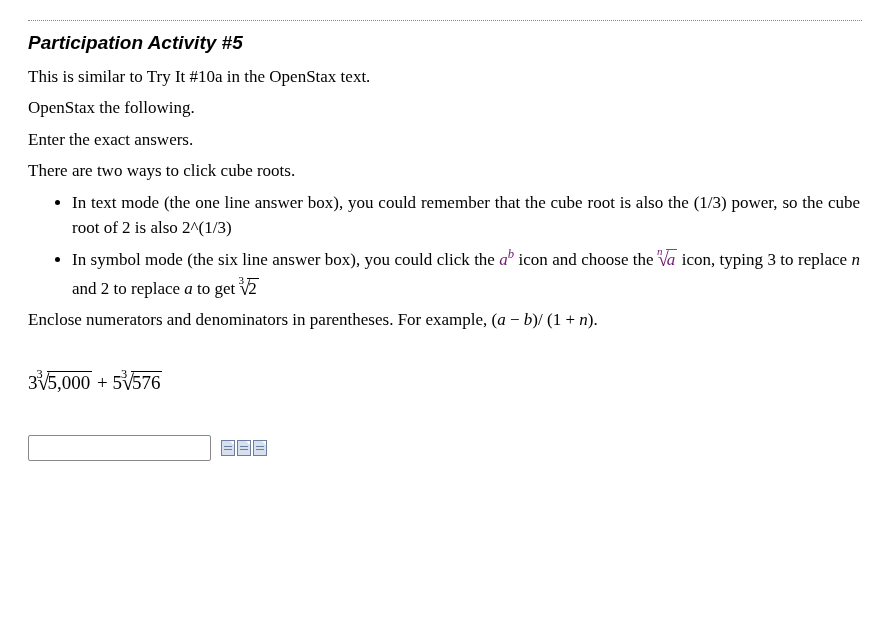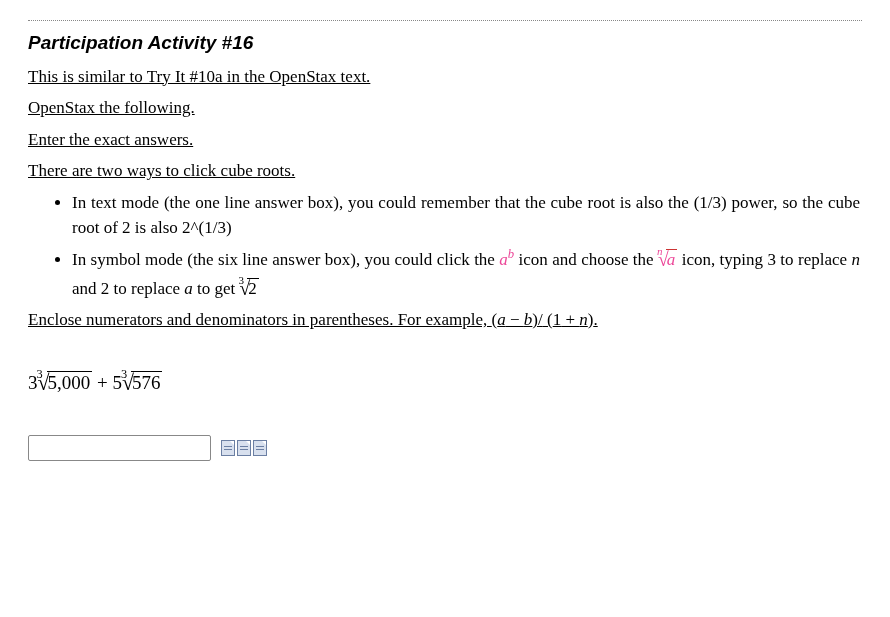--- a/index.html
+++ b/index.html
@@ -18,35 +18,34 @@
   }
   .title {
     font-family: 'Comic Sans MS', cursive, sans-serif;
     font-style: italic;
     font-weight: bold;
     font-size: 19px;
     margin: 6px 0 6px 0;
   }
   .para {
     margin: 2px 0 6px 0;
-    text-decoration: underline;
   }
   .space-md { }
   ul.bullets {
     margin: 1px 0 0 0;
     padding-left: 44px;
   }
   ul.bullets li {
     text-align: justify;
     margin-bottom: 4px;
     padding-right: 2px;
   }
   .mathit { font-style: italic; font-family: Georgia, serif; }
   .sup { vertical-align: super; font-size: 0.75em; }
-  .red { color: #ec4899; }
+  .red { color: #701a75; }
   
   .rad {
     display: inline-block;
     position: relative;
     white-space: nowrap;
   }
   .rad .idx {
     position: absolute;
     font-size: 0.65em;
     top: -2px;
@@ -108,21 +107,21 @@
     height: 1px;
     background: #6b7fa3;
     box-shadow: 0 3px 0 #6b7fa3;
   }
 </style>
 </head>
 <body>
 
 <div class="dotted-top"></div>
 
-<div class="title">Participation Activity #16</div>
+<div class="title">Participation Activity #5</div>
 
 <div class="para">This is similar to Try It #10a in the OpenStax text.</div>
 <div class="para">OpenStax the following.</div>
 
 <div class="para space-md">Enter the exact answers.</div>
 
 <div class="para space-md">There are two ways to click cube roots.</div>
 
 <ul class="bullets">
   <li>

